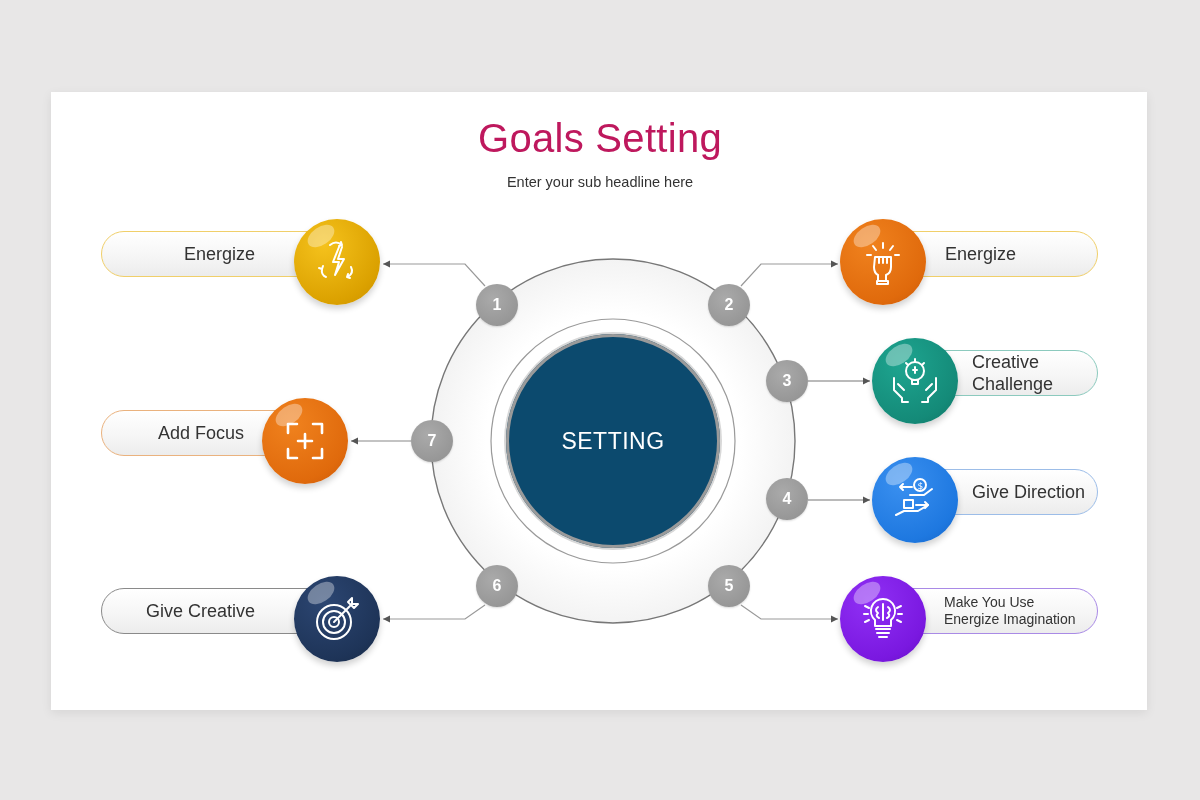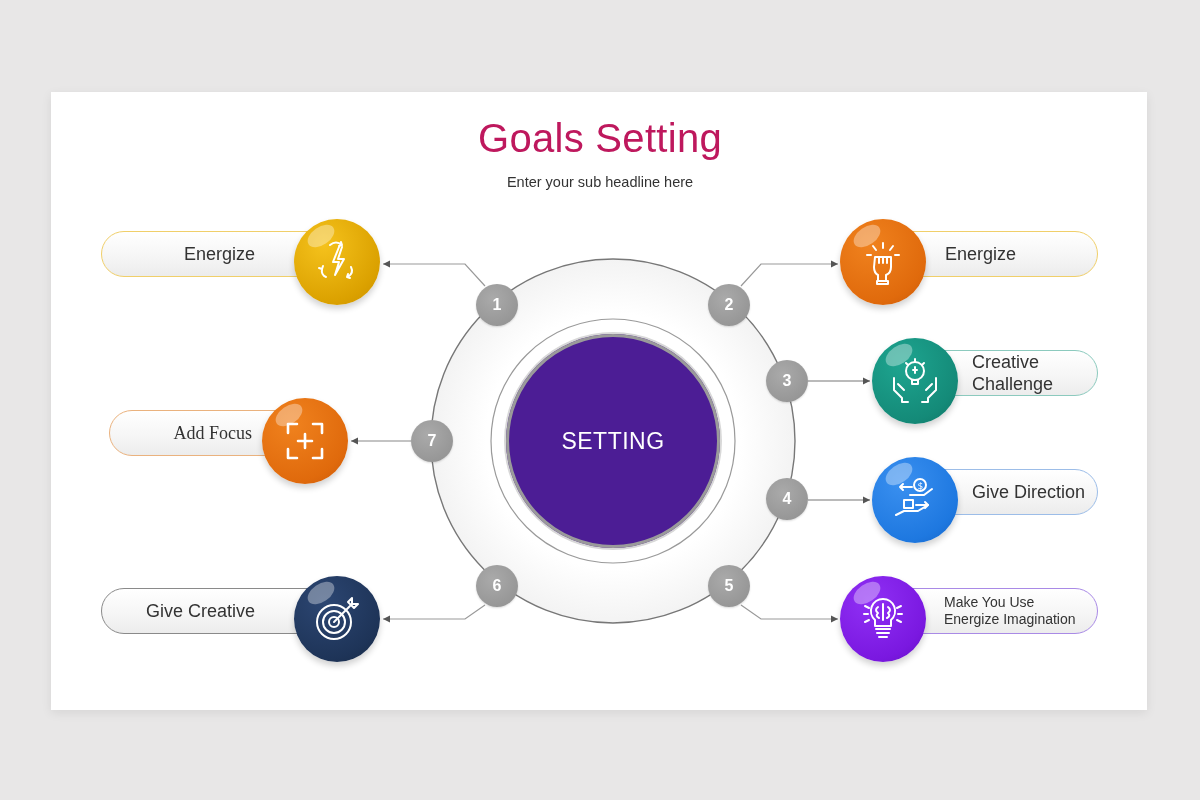--- a/index.html
+++ b/index.html
@@ -9,21 +9,21 @@
   .subtitle{position:absolute;left:0;width:1200px;top:174px;text-align:center;font-size:14.5px;color:#333333;}
   svg.lines{position:absolute;left:0;top:0;}
   .pill{position:absolute;height:46px;border-radius:32px;background:linear-gradient(180deg,#ffffff 0%,#f6f6f6 55%,#ececec 100%);box-sizing:border-box;display:flex;align-items:center;color:#333333;font-size:18px;}
   .pill.left{justify-content:flex-end;padding-right:105px;}
   .pill.right{justify-content:flex-start;}
   .pill .lbl{line-height:22px;}
   .pill .lbl.small{font-size:14px;line-height:17px;}
   .icon-circle{position:absolute;width:86px;height:86px;border-radius:50%;display:flex;align-items:center;justify-content:center;box-shadow:0 4px 6px rgba(0,0,0,0.18);}
   .icon-circle::before{content:"";position:absolute;left:12px;top:8px;width:30px;height:18px;border-radius:50%;background:rgba(255,255,255,0.35);transform:rotate(-35deg);}
   .num{position:absolute;width:42px;height:42px;border-radius:50%;background:radial-gradient(circle at 40% 35%,#aaaaaa,#8f8f8f);color:#ffffff;font-weight:bold;font-size:16px;display:flex;align-items:center;justify-content:center;box-shadow:0 1px 2px rgba(0,0,0,0.15);}
-  .center-disc{position:absolute;left:506px;top:334px;width:214px;height:214px;border-radius:50%;background:#4c1d95;box-shadow:inset 0 0 0 3px #9a9a9a,0 0 0 2px #d8d8d8;display:flex;align-items:center;justify-content:center;text-align:center;}
+  .center-disc{position:absolute;left:506px;top:334px;width:214px;height:214px;border-radius:50%;background:#0c4a6e;box-shadow:inset 0 0 0 3px #9a9a9a,0 0 0 2px #d8d8d8;display:flex;align-items:center;justify-content:center;text-align:center;}
   .center-text{color:#ffffff;font-size:23px;line-height:30px;letter-spacing:0.5px;}
 </style>
 </head>
 <body>
 
 <div class="slide"></div>
 
 <div class="title">Goals Setting</div>
 <div class="subtitle">Enter your sub headline here</div>
 
@@ -65,21 +65,21 @@
 <div class="num" style="left:708px;top:284px;">2</div>
 <div class="num" style="left:766px;top:360px;">3</div>
 <div class="num" style="left:766px;top:478px;">4</div>
 <div class="num" style="left:708px;top:565px;">5</div>
 <div class="num" style="left:476px;top:565px;">6</div>
 <div class="num" style="left:411px;top:420px;">7</div>
 
 <div class="pill left" style="left:101px;top:231px;width:260px;border:1.5px solid #f0cf6a;">
   <span class="lbl">Energize</span>
 </div>
-<div class="pill left" style="left:109px;top:410px;width:230px;border:1.5px solid #eab27e;padding-right:86px;font-family:Liberation Serif, serif;">
+<div class="pill left" style="left:101px;top:410px;width:230px;border:1.5px solid #eab27e;padding-right:86px;">
   <span class="lbl">Add Focus</span>
 </div>
 <div class="pill left" style="left:101px;top:588px;width:260px;border:1.5px solid #8a8a8a;">
   <span class="lbl">Give Creative</span>
 </div>
 
 <div class="pill right" style="left:860px;top:231px;width:238px;border:1.5px solid #f0cf6a;padding-left:84px;">
   <span class="lbl">Energize</span>
 </div>
 <div class="pill right" style="left:890px;top:350px;width:208px;border:1.5px solid #8ccabe;padding-left:81px;">

